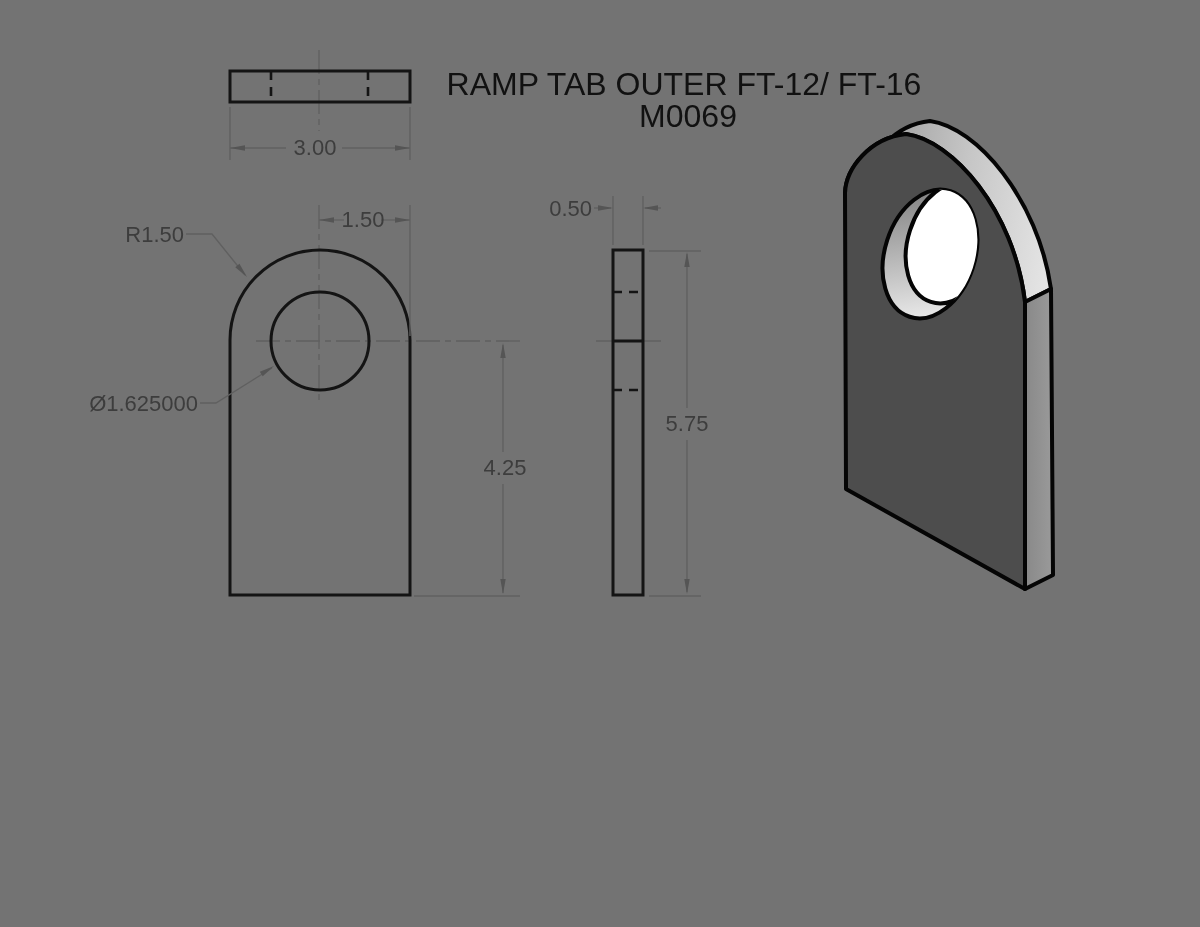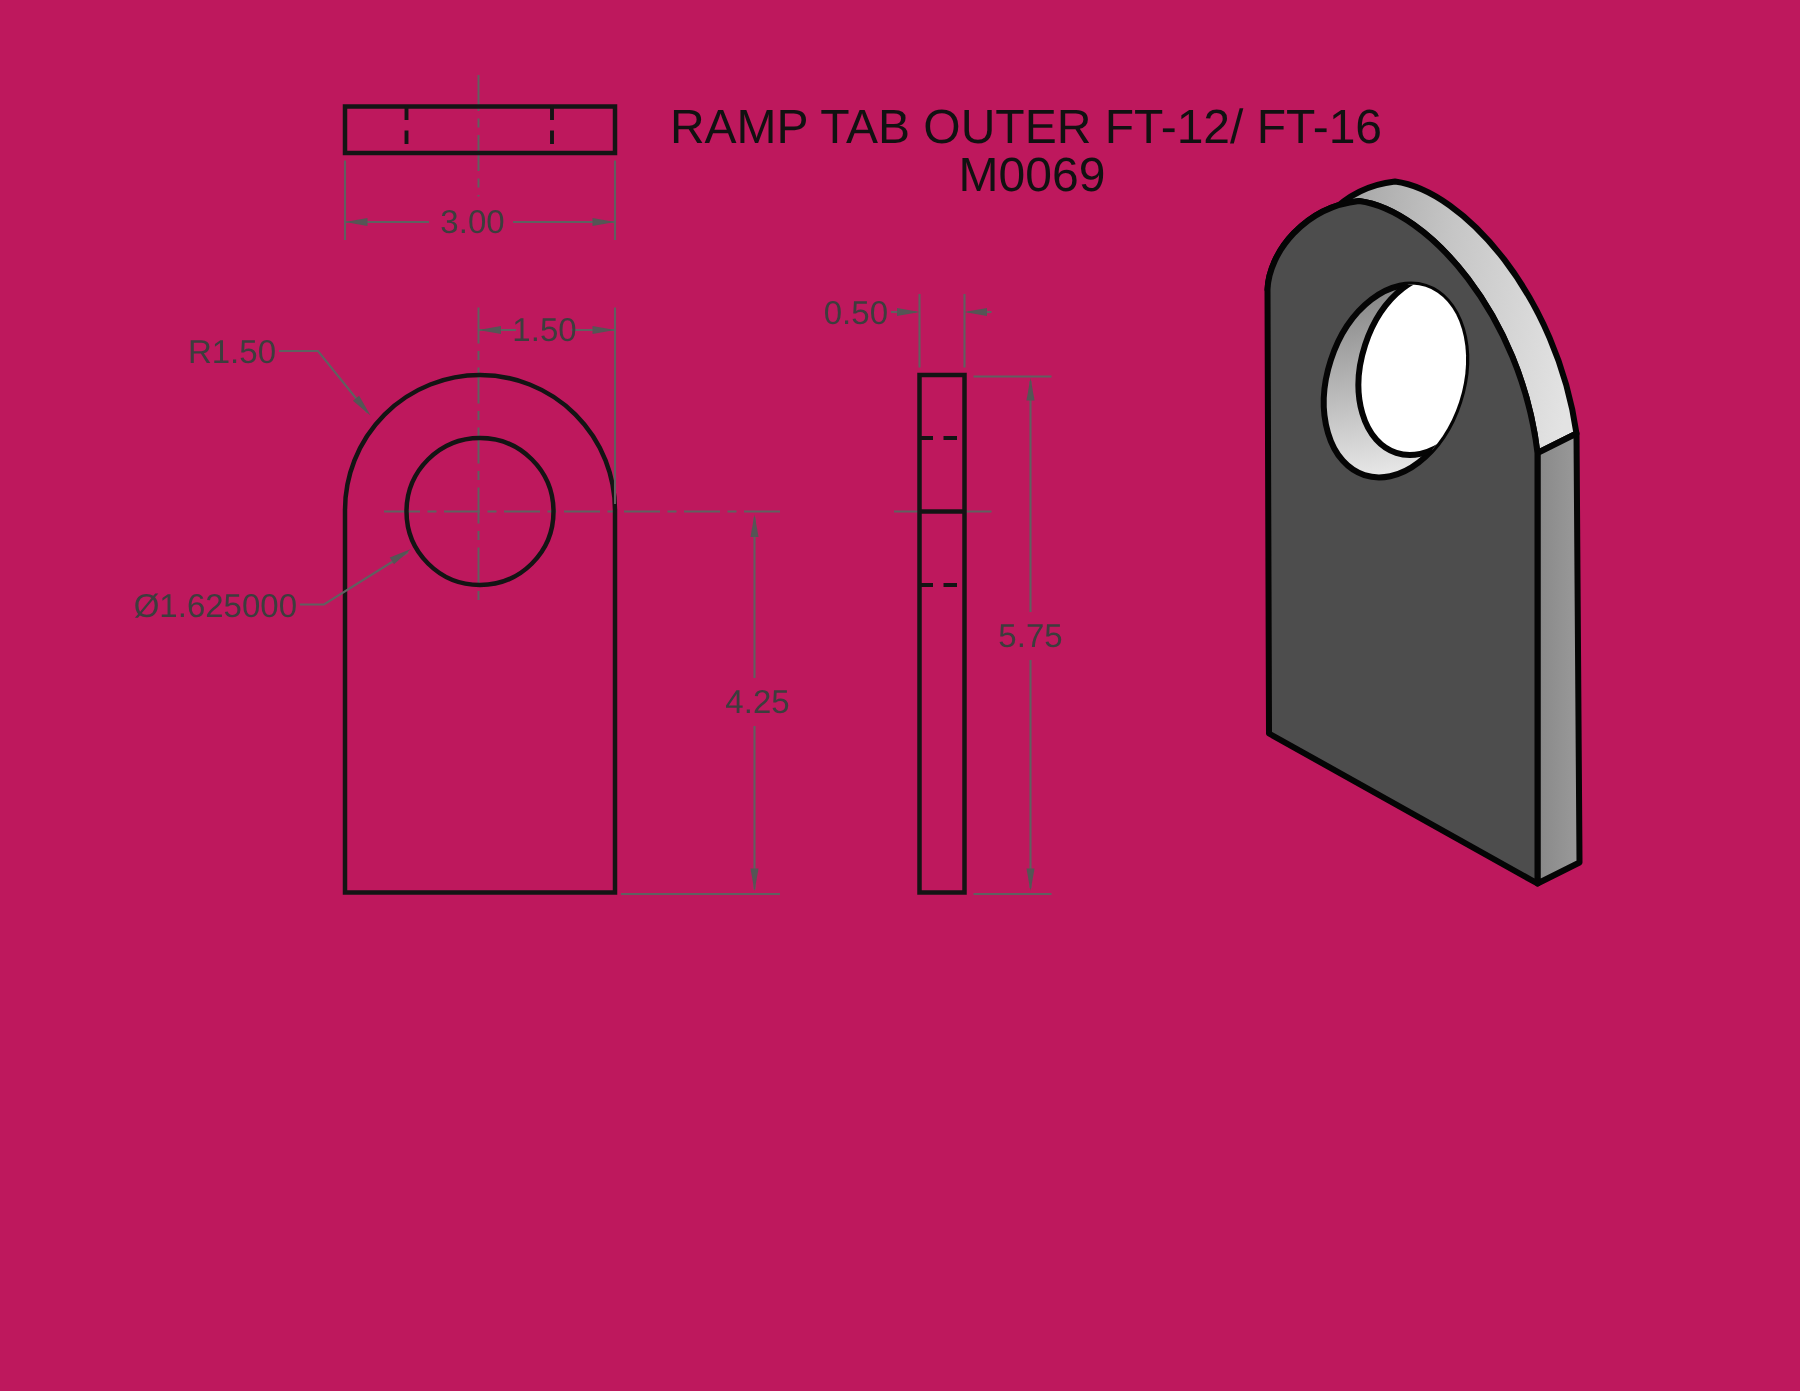--- a/index.html
+++ b/index.html
@@ -1,16 +1,16 @@
 <!DOCTYPE html>
 <html><head>
 <meta charset="utf-8">
 <style>
   html,body{margin:0;padding:0;background:#ffffff;}
-  .page{width:1200px;height:927px;background:#be185d;position:relative;overflow:hidden;}
+  .page{width:1200px;height:927px;background:#737373;position:relative;overflow:hidden;}
   svg{display:block;}
   text{font-family:"Liberation Sans","DejaVu Sans",sans-serif;fill:#3d3d3d;}
   .dim-text{font-size:22px;}
   .title-text{font-size:32px;fill:#111111;}
   .thin{stroke:#606060;stroke-width:1.4;fill:none;}
   .thick{stroke:#141414;stroke-width:3;fill:none;}
   .hidden-line{stroke:#141414;stroke-width:2.6;fill:none;stroke-dasharray:9,7;}
   .centerline{stroke:#606060;stroke-width:1.3;fill:none;stroke-dasharray:24,5,6,5;}
   .arrow{fill:#555555;stroke:none;}
   .iso-outline{stroke:#050505;stroke-width:4;stroke-linejoin:round;}

